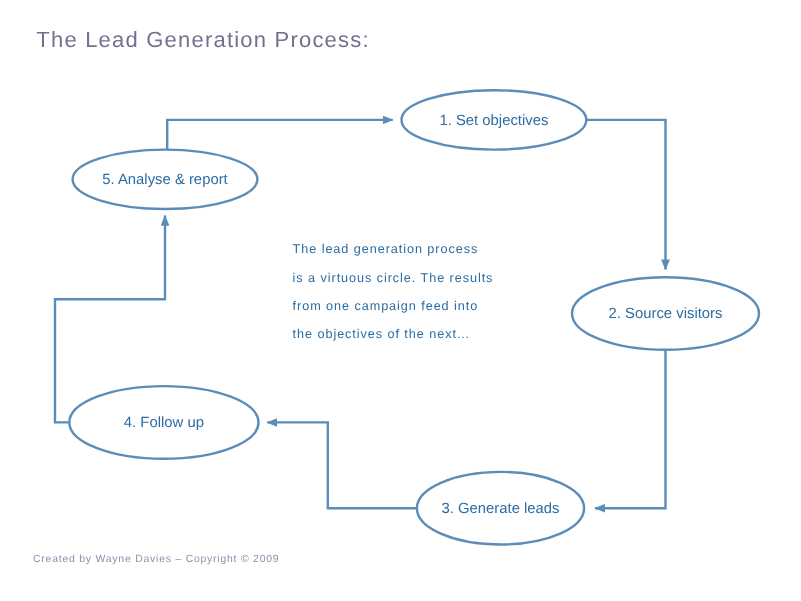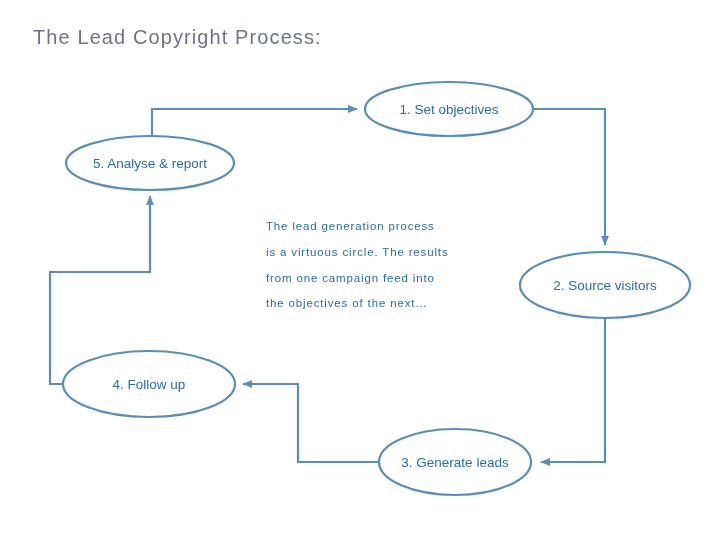--- a/index.html
+++ b/index.html
@@ -54,21 +54,21 @@
     letter-spacing: 0.7px;
     color: #8d8dab;
     white-space: nowrap;
   }
 </style>
 </head>
 <body>
 
 <div id="slide">
 
-  <h1 id="slide-title">The Lead Copyright Process:</h1>
+  <h1 id="slide-title">The Lead Generation Process:</h1>
 
   <svg id="diagram-svg" viewBox="0 0 728 546">
 
     <defs>
       <marker id="arrow-head" markerWidth="10" markerHeight="8" refX="9.2" refY="4" orient="auto" markerUnits="userSpaceOnUse">
         <path d="M0,0 L10,4 L0,8 Z" fill="#5b8db8"></path>
       </marker>
     </defs>
 
     <g fill="none" stroke="#5b8db8" stroke-width="2.2" stroke-linejoin="miter">
@@ -113,14 +113,15 @@
     </g>
 
     <g>
       <text x="266" y="230" class="center-note-line">The lead generation process</text>
       <text x="266" y="256" class="center-note-line">is a virtuous circle. The results</text>
       <text x="266" y="282" class="center-note-line">from one campaign feed into</text>
       <text x="266" y="307" class="center-note-line">the objectives of the next…</text>
     </g>
   </svg>
 
+  <div id="footer-note">Created by Wayne Davies – Copyright © 2009</div>
 
 </div>
 
 </body></html>

